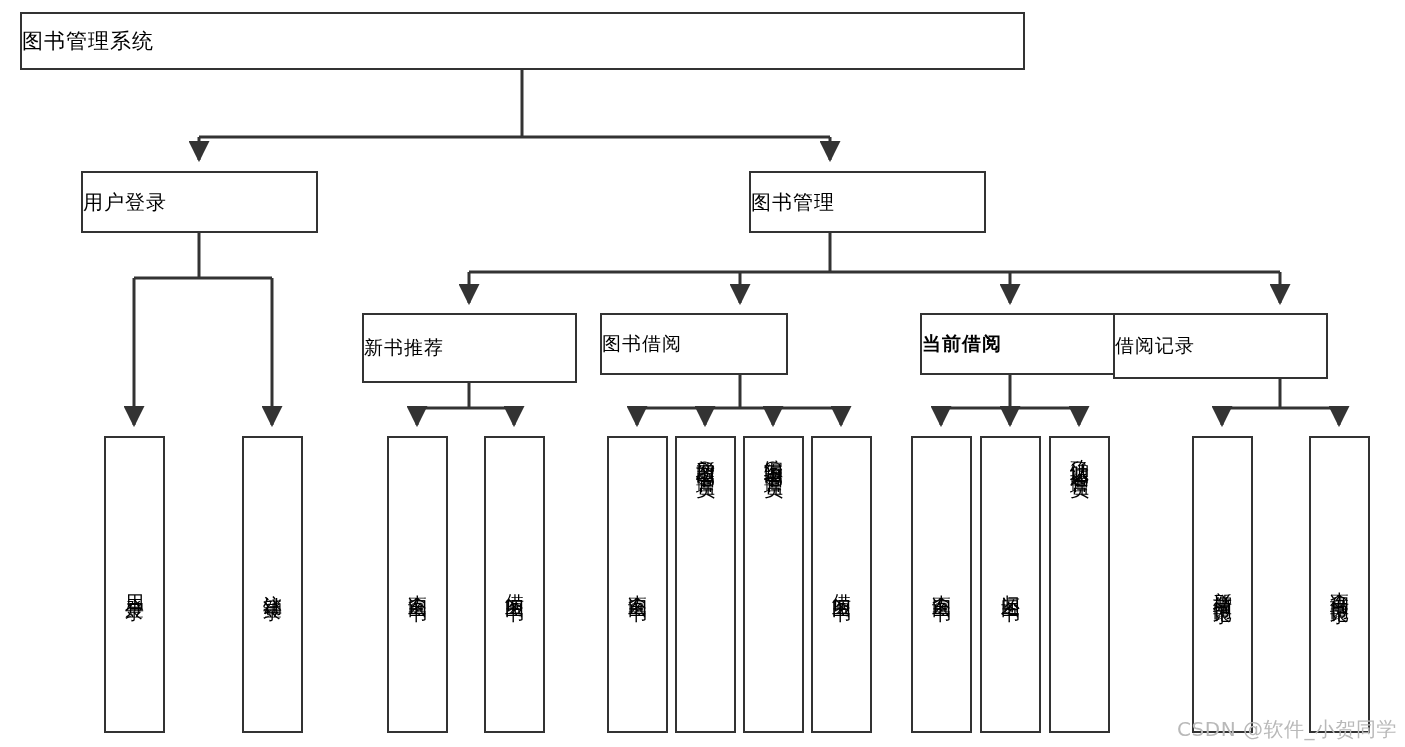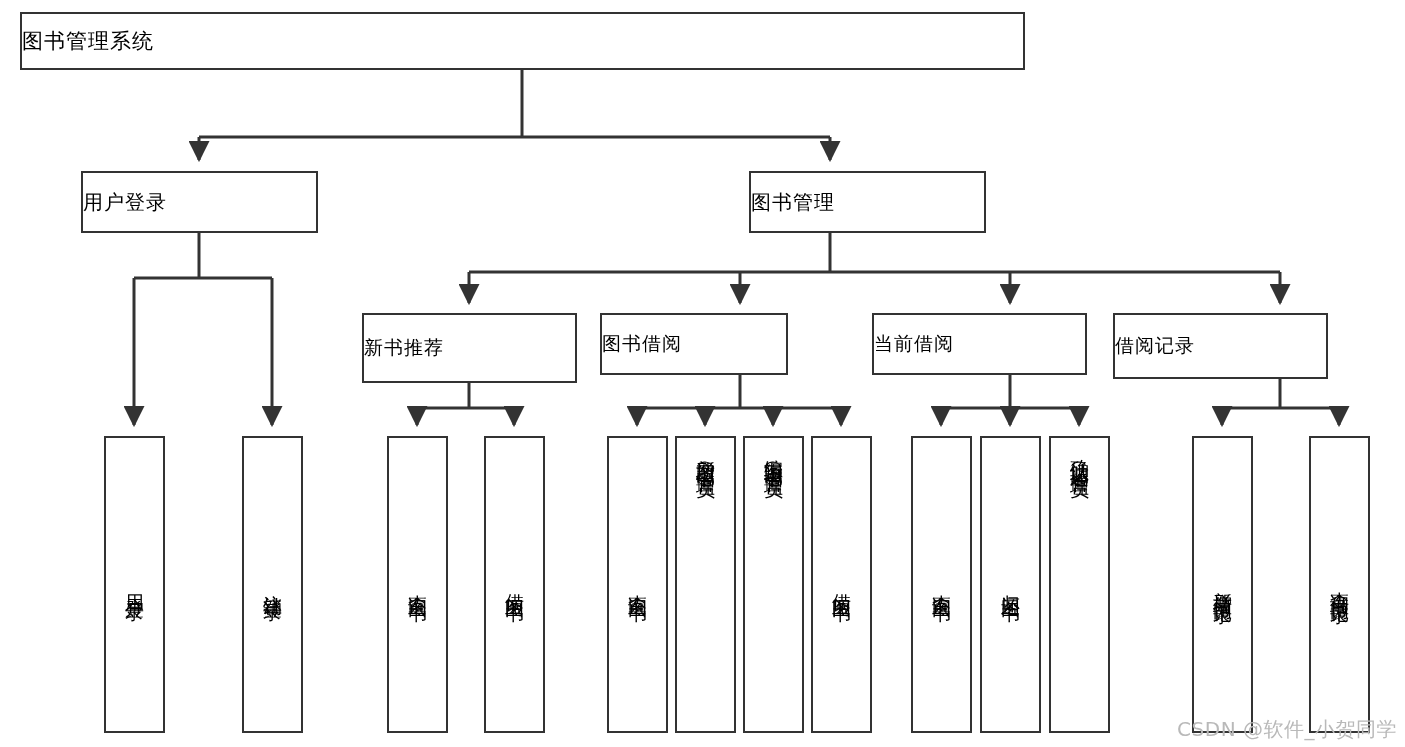--- a/index.html
+++ b/index.html
@@ -142,21 +142,21 @@
   <div class="node-box level-1" style="left:749px; top:171px; width:237px; height:62px;">
     <span class="htext">图书管理</span>
   </div>
 
   <div class="node-box level-2" style="left:362px; top:313px; width:215px; height:70px;">
     <span class="htext">新书推荐</span>
   </div>
   <div class="node-box level-2" style="left:600px; top:313px; width:188px; height:62px;">
     <span class="htext">图书借阅</span>
   </div>
-  <div class="node-box level-2" style="left:872px; top:313px; width:215px; height:62px;">
+  <div class="node-box level-2" style="left:920px; top:313px; width:237px; height:62px;font-weight:bold;">
     <span class="htext">当前借阅</span>
   </div>
   <div class="node-box level-2" style="left:1113px; top:313px; width:215px; height:66px;">
     <span class="htext">借阅记录</span>
   </div>
 
   <div class="node-box leaf" style="left:104px; top:436px; width:61px; height:297px;">
     <span class="vtext">用户登录</span>
   </div>
   <div class="node-box leaf" style="left:242px; top:436px; width:61px; height:297px;">

